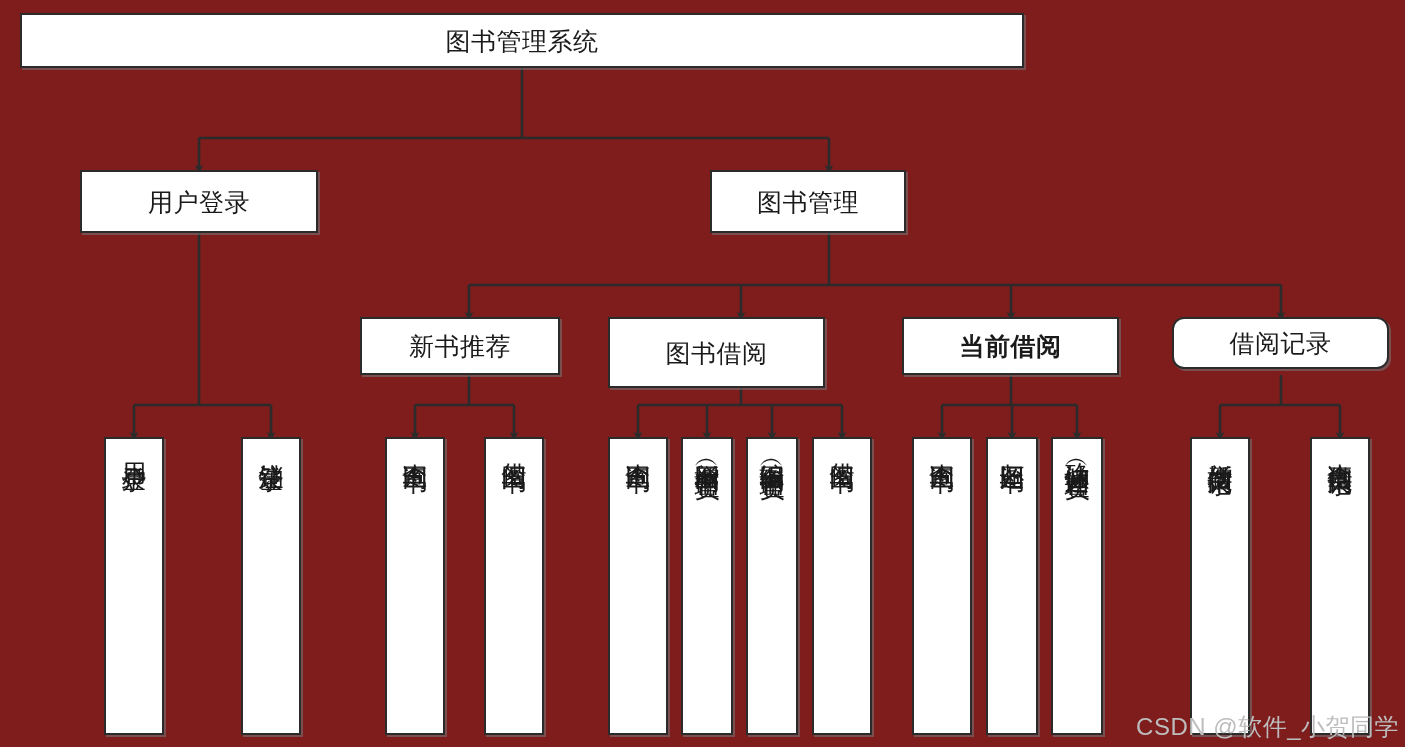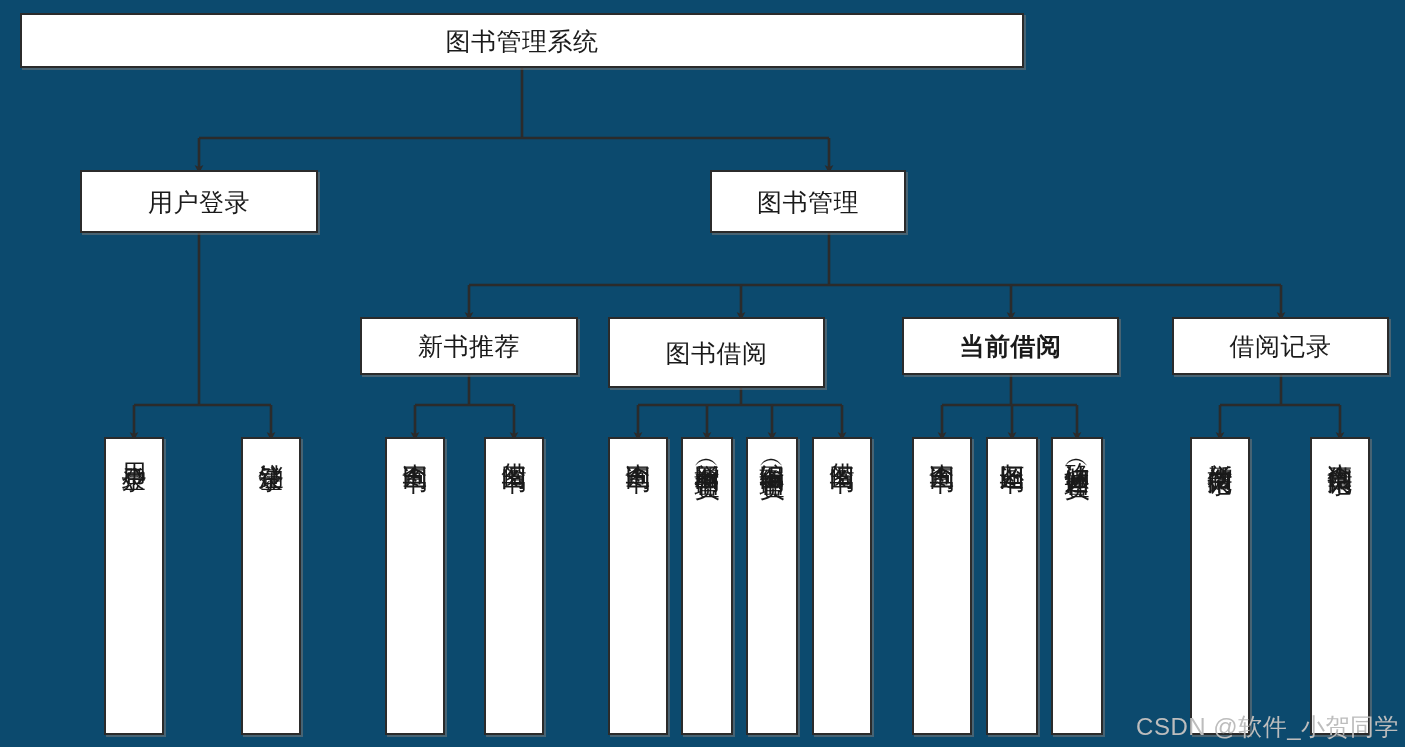--- a/index.html
+++ b/index.html
@@ -8,21 +8,21 @@
     padding: 0;
     background: #ffffff;
   }
   body {
     font-family: "Liberation Sans", "DejaVu Sans", sans-serif;
   }
   #diagram-root {
     position: relative;
     width: 1405px;
     height: 747px;
-    background: #0c4a6e;
+    background: #7f1d1d;
     overflow: hidden;
   }
   #edge-layer {
     position: absolute;
     left: 0;
     top: 0;
     width: 1405px;
     height: 747px;
     pointer-events: none;
   }
@@ -126,30 +126,30 @@
   <div id="nodes">
       <div class="node horiz root" style="left: 20px; top: 13px; width: 1004px; height: 55px;">
         <span class="node-label">图书管理系统</span>
       </div>
       <div class="node horiz" style="left: 80px; top: 170px; width: 238px; height: 63px;">
         <span class="node-label">用户登录</span>
       </div>
       <div class="node horiz" style="left: 710px; top: 170px; width: 196px; height: 63px;">
         <span class="node-label">图书管理</span>
       </div>
-      <div class="node horiz" style="left: 360px; top: 317px; width: 218px; height: 58px;">
+      <div class="node horiz" style="left: 360px; top: 317px; width: 200px; height: 58px;">
         <span class="node-label">新书推荐</span>
       </div>
       <div class="node horiz" style="left: 608px; top: 317px; width: 217px; height: 71px; align-items: center;">
         <span class="node-label">图书借阅</span>
       </div>
       <div class="node horiz" style="left: 902px; top: 317px; width: 217px; height: 58px; font-weight: bold;">
         <span class="node-label">当前借阅</span>
       </div>
-      <div class="node horiz" style="left: 1172px; top: 317px; width: 217px; height: 58px;">
+      <div class="node horiz" style="left: 1172px; top: 317px; width: 217px; height: 52px; border-radius: 12px;">
         <span class="node-label">借阅记录</span>
       </div>
       <div class="node leaf" style="left: 104px; top: 437px; width: 60px; height: 298px;">
         <span class="node-label">用户登录</span>
       </div>
       <div class="node leaf" style="left: 241px; top: 437px; width: 60px; height: 298px;">
         <span class="node-label">注销登录</span>
       </div>
       <div class="node leaf" style="left: 385px; top: 437px; width: 60px; height: 298px;">
         <span class="node-label">查询图书</span>

